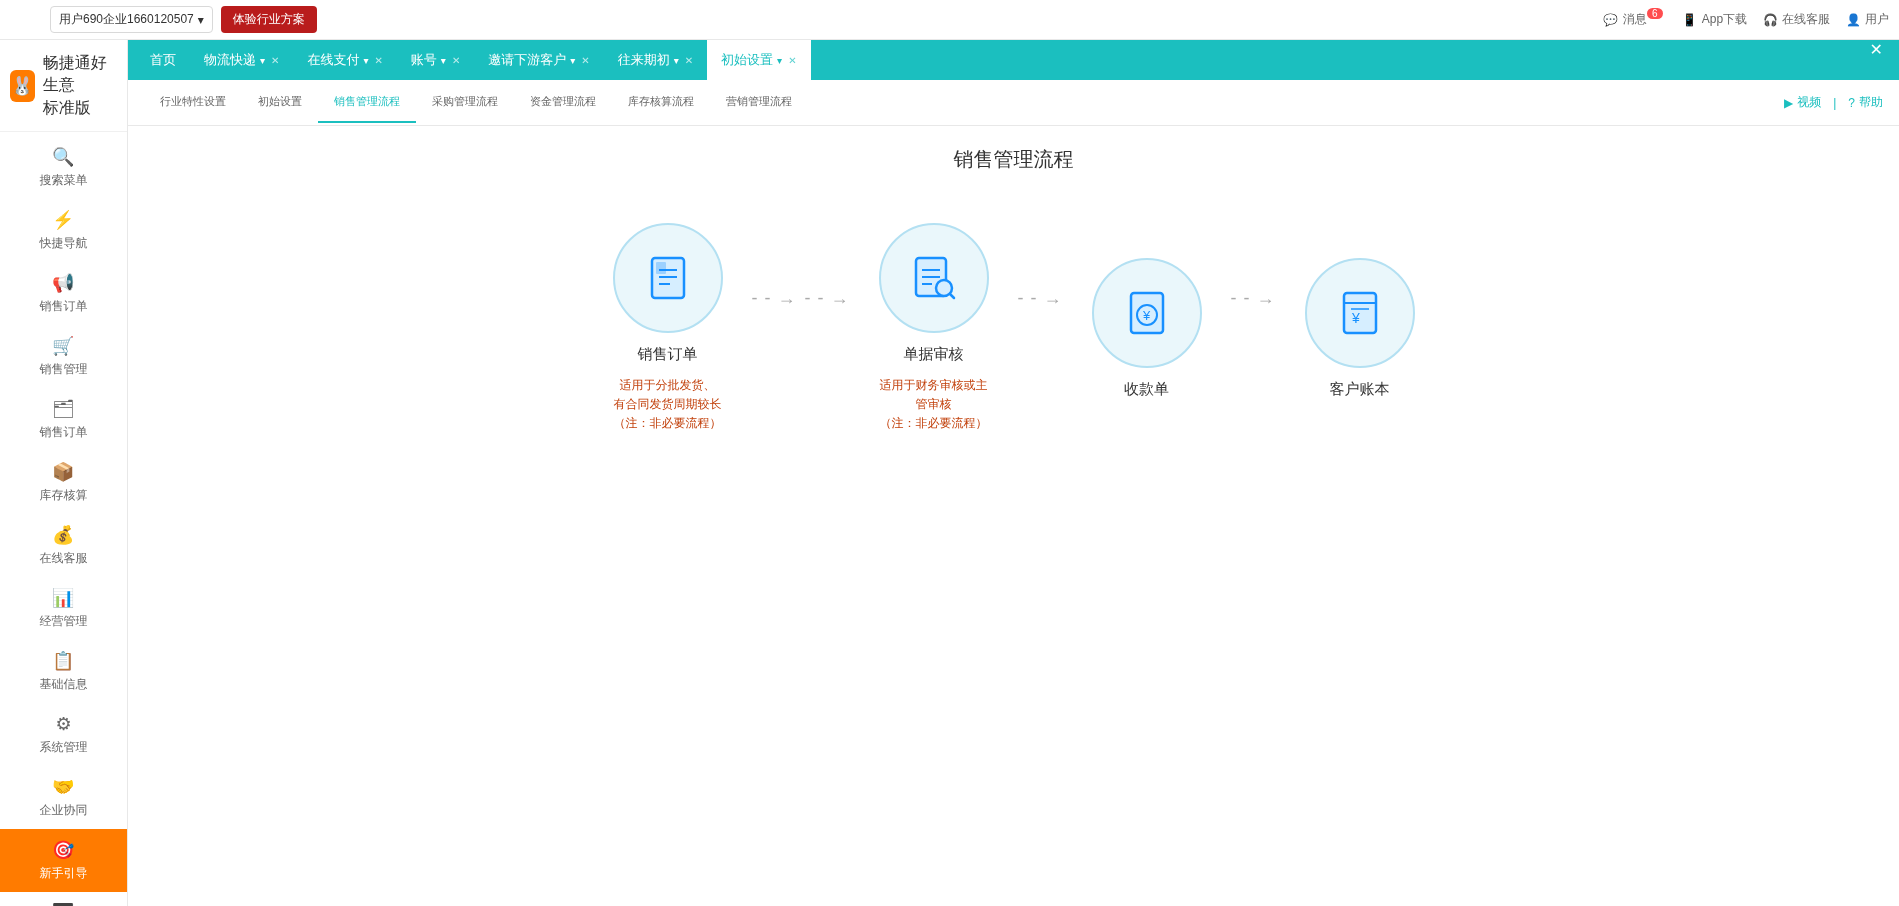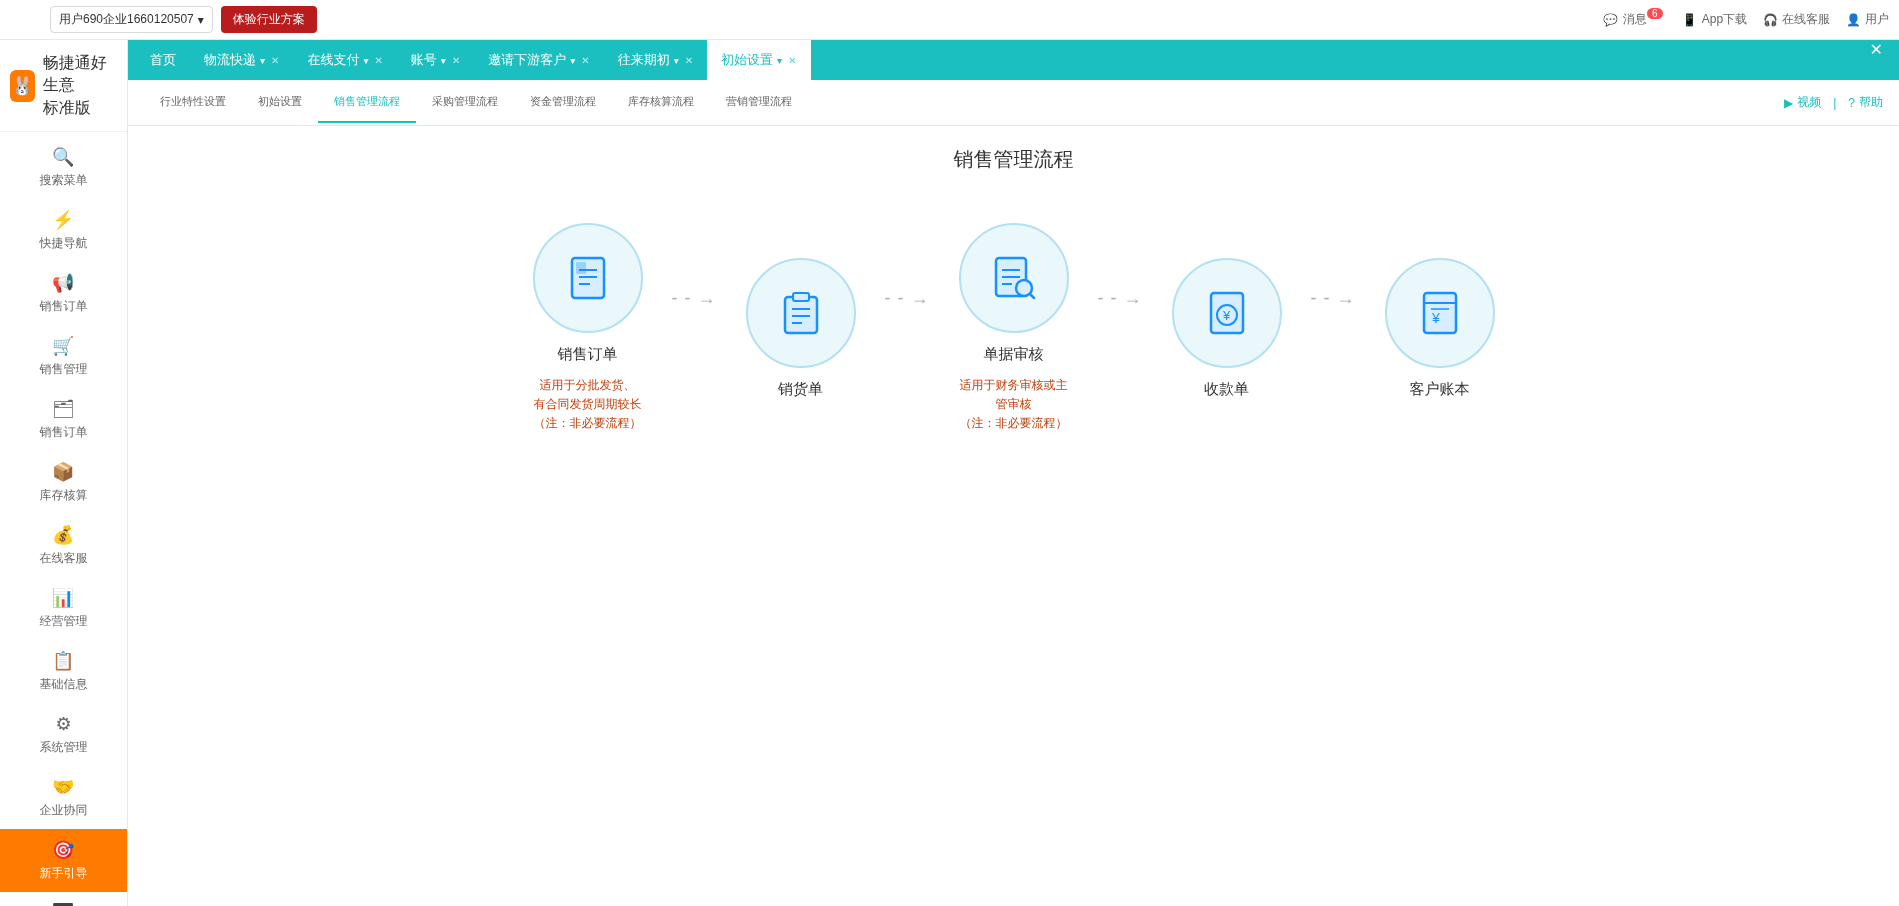--- a/index.html
+++ b/index.html
@@ -432,32 +432,20 @@
     <line x1="17" y1="32" x2="28" y2="32" stroke="#1890ff" stroke-width="2"></line>
     <rect x="14" y="10" width="10" height="12" rx="1" fill="#1890ff" opacity="0.3"></rect>
   </svg>
             </div>
             <div class="flow-label">销售订单</div>
             <div class="flow-desc" style="white-space: pre-line;">适用于分批发货、
 有合同发货周期较长
 （注：非必要流程）</div>
           </div>
           <div class="flow-arrow" style="font-size: 18px; color: rgb(170, 170, 170); margin-bottom: 60px; letter-spacing: 1px; white-space: nowrap;">- - →</div>
-          <div class="flow-item">
-            <div class="flow-circle">
-              <svg viewBox="0 0 52 52" fill="none" xmlns="http://www.w3.org/2000/svg">
-    <rect x="10" y="10" width="32" height="36" rx="3" stroke="#1890ff" stroke-width="2.5" fill="#d6eeff"></rect>
-    <rect x="18" y="6" width="16" height="8" rx="2" fill="#d6eeff" stroke="#1890ff" stroke-width="2"></rect>
-    <line x1="17" y1="22" x2="35" y2="22" stroke="#1890ff" stroke-width="2"></line>
-    <line x1="17" y1="29" x2="35" y2="29" stroke="#1890ff" stroke-width="2"></line>
-    <line x1="17" y1="36" x2="27" y2="36" stroke="#1890ff" stroke-width="2"></line>
-  </svg>
-            </div>
-            <div class="flow-label">销货单</div>
-          </div>
           <div class="flow-arrow" style="font-size: 18px; color: rgb(170, 170, 170); margin-bottom: 60px; letter-spacing: 1px; white-space: nowrap;">- - →</div>
           <div class="flow-item">
             <div class="flow-circle">
               <svg viewBox="0 0 52 52" fill="none" xmlns="http://www.w3.org/2000/svg">
     <rect x="8" y="6" width="30" height="38" rx="3" stroke="#1890ff" stroke-width="2.5" fill="#d6eeff"></rect>
     <line x1="14" y1="18" x2="32" y2="18" stroke="#1890ff" stroke-width="2"></line>
     <line x1="14" y1="25" x2="32" y2="25" stroke="#1890ff" stroke-width="2"></line>
     <line x1="14" y1="32" x2="24" y2="32" stroke="#1890ff" stroke-width="2"></line>
     <circle cx="36" cy="36" r="8" fill="#d6eeff" stroke="#1890ff" stroke-width="2.5"></circle>
     <line x1="42" y1="42" x2="46" y2="46" stroke="#1890ff" stroke-width="2.5" stroke-linecap="round"></line>

